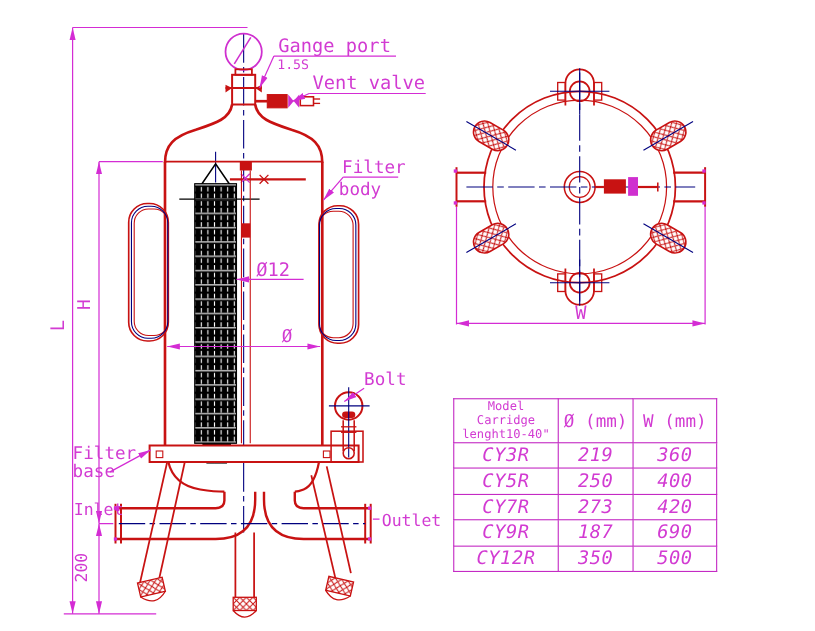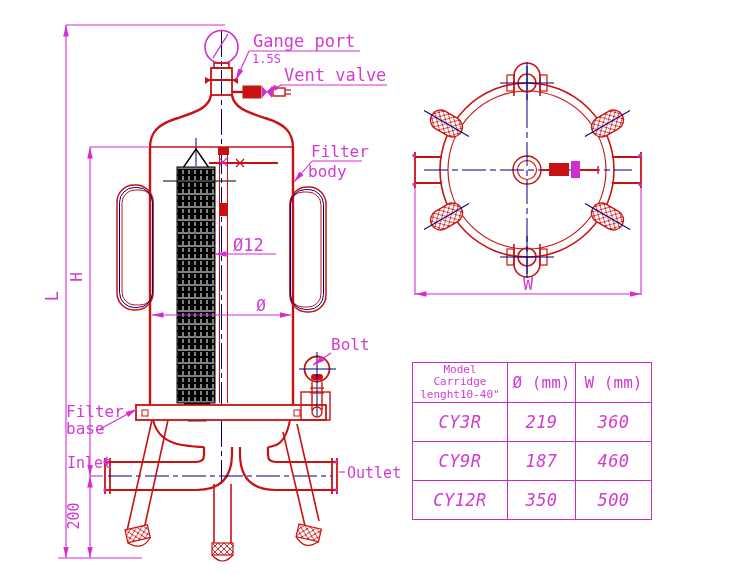--- a/index.html
+++ b/index.html
@@ -321,23 +321,33 @@
       <th>W (mm)</th>
     </tr>
   </thead>
   <tbody>
     <tr>
       <td>CY3R</td>
       <td>219</td>
       <td>360</td>
     </tr>
     <tr>
+      <td>CY5R</td>
+      <td>250</td>
+      <td>400</td>
+    </tr>
+    <tr>
+      <td>CY7R</td>
+      <td>273</td>
+      <td>420</td>
+    </tr>
+    <tr>
       <td>CY9R</td>
       <td>187</td>
-      <td>460</td>
+      <td>690</td>
     </tr>
     <tr>
       <td>CY12R</td>
       <td>350</td>
       <td>500</td>
     </tr>
   </tbody>
 </table>
 </div>
 

